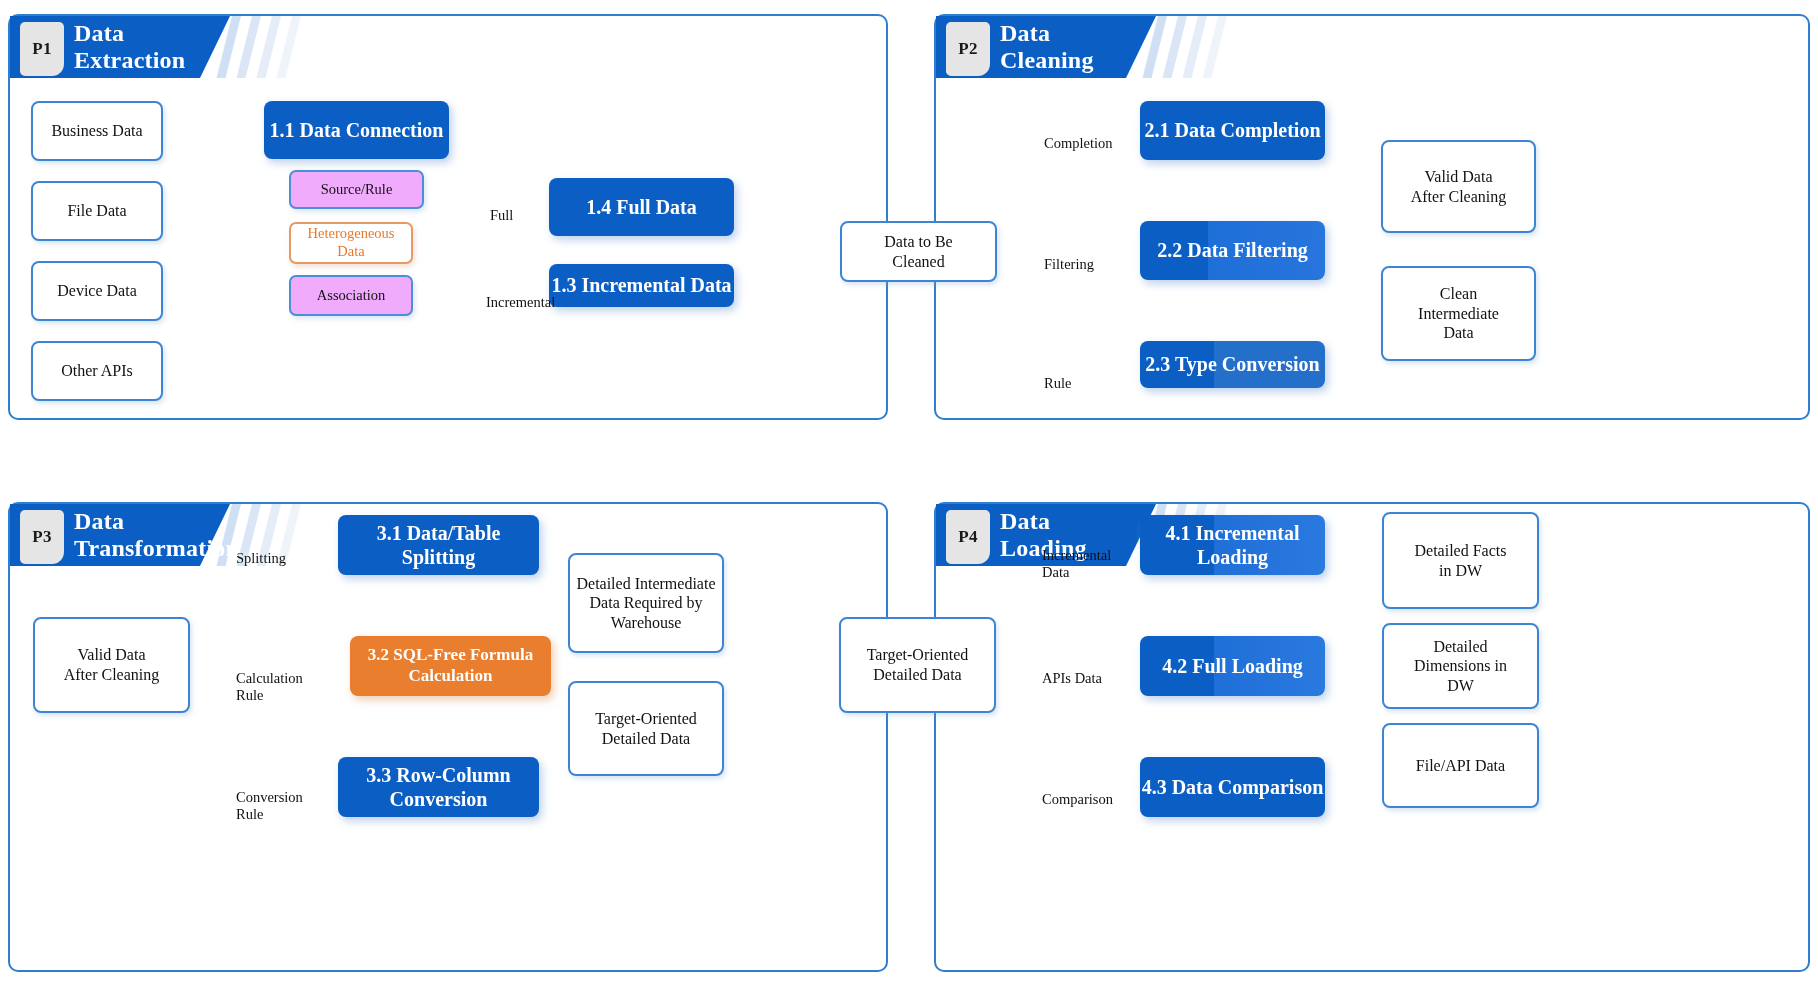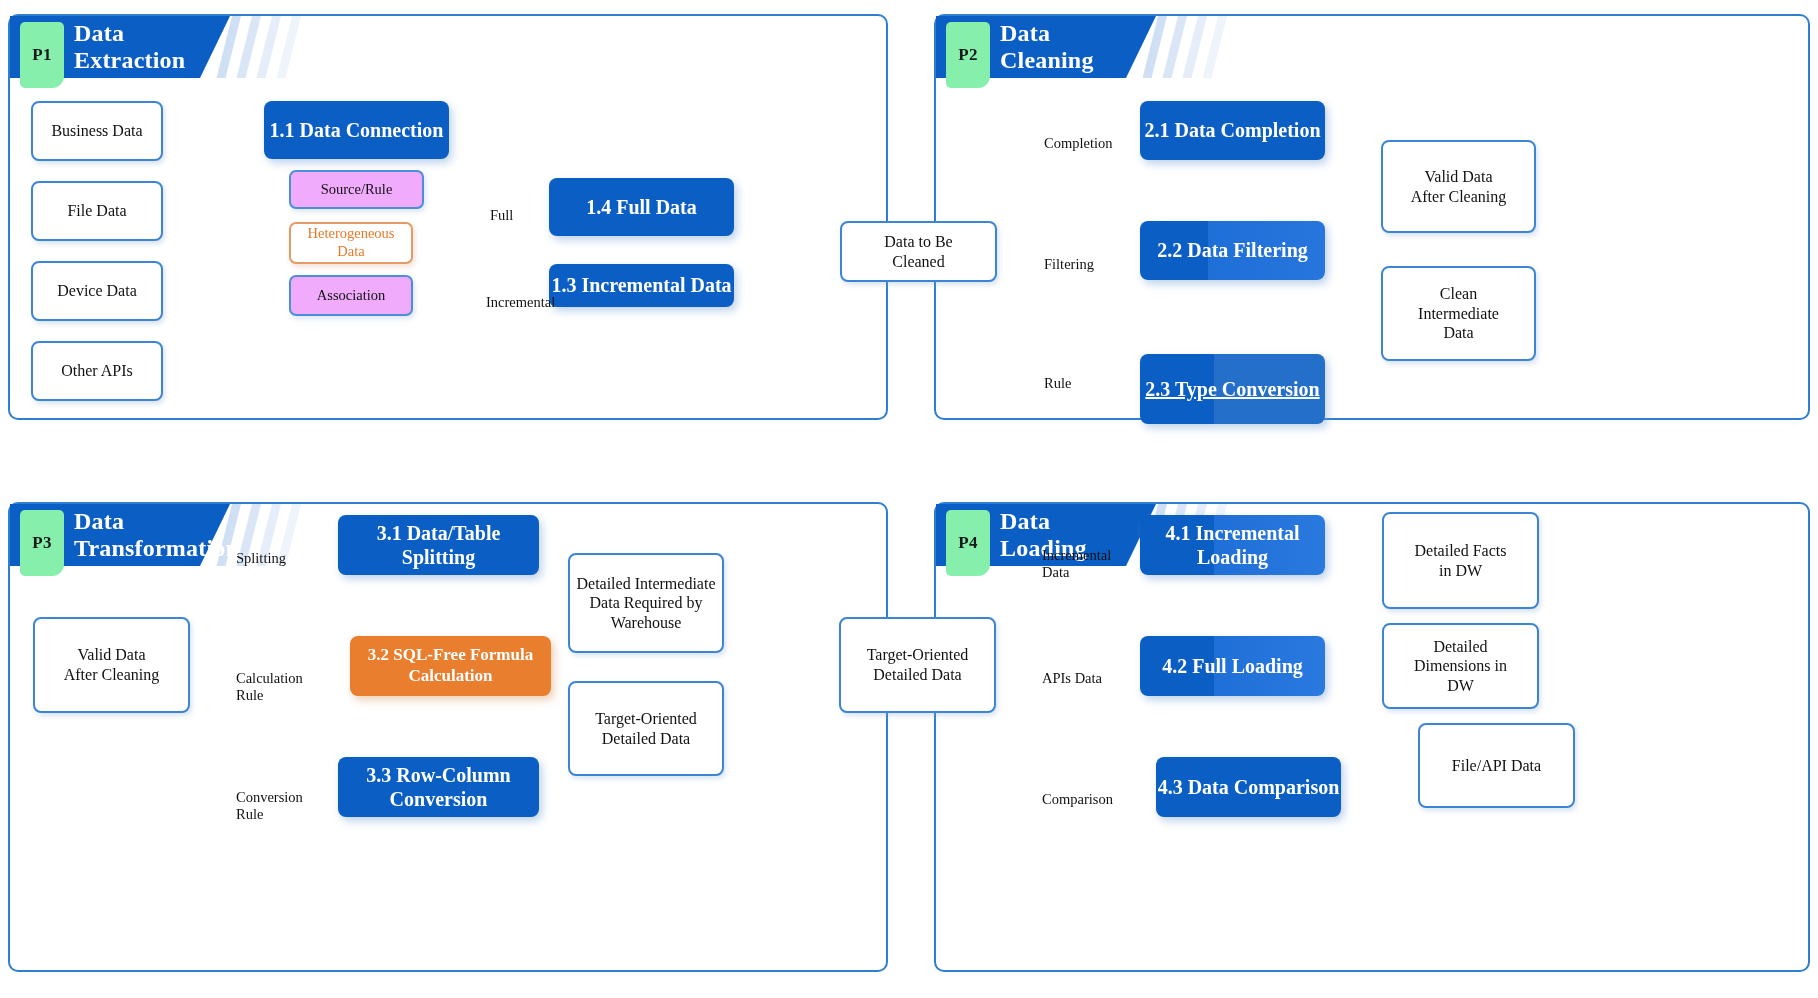--- a/index.html
+++ b/index.html
@@ -22,21 +22,21 @@
             clip-path:polygon(0 0, 100% 0, calc(100% - 30px) 100%, 0 100%);
   }
   .banner .stripes{position:absolute;top:0;height:62px;}
   .banner .stripe{position:absolute;top:0;height:62px;width:9px;background:#cddef3;
     transform:skewX(-14deg);transform-origin:top left;}
   .banner .stripe.s1{opacity:.95}
   .banner .stripe.s2{opacity:.75}
   .banner .stripe.s3{opacity:.55}
   .banner .stripe.s4{opacity:.33}
 
-  .pill{position:absolute;left:10px;top:6px;width:44px;height:66px;background:#86efac;
+  .pill{position:absolute;left:10px;top:6px;width:44px;height:54px;background:#e5e5e5;
     border-radius:5px 5px 12px 5px;display:flex;align-items:center;justify-content:center;}
   .pill span{font-weight:bold;font-size:17px;color:#1a1a1a;letter-spacing:.3px;}
 
   .banner-title{position:absolute;left:64px;top:4px;color:#fff;font-weight:bold;
     font-size:24px;line-height:27px;white-space:pre-line;letter-spacing:.2px;}
 
   
   .node{position:absolute;box-sizing:border-box;display:flex;align-items:center;
         justify-content:center;text-align:center;border-radius:8px;}
   .node .t{display:block;line-height:1.22;white-space:pre-line;}
@@ -219,21 +219,21 @@
     </div>
 
   <div class="node blue" style="left:1140px;top:101px;width:185px;height:59px;">
     <span class="t">2.1 Data Completion</span>
     </div>
 
   <div class="node blue blue-split" style="left:1140px;top:221px;width:185px;height:59px;">
     <span class="t">2.2 Data Filtering</span>
     </div>
 
-  <div class="node blue blue-corner" style="left:1140px;top:354px;width:185px;height:70px;text-decoration:underline;">
+  <div class="node blue blue-corner" style="left:1140px;top:341px;width:185px;height:47px;">
     <span class="t">2.3 Type Conversion</span>
     </div>
 
   <div class="elabel" style="left:1044px;top:135px;">Completion</div>
   <div class="elabel" style="left:1044px;top:256px;">Filtering</div>
   <div class="elabel" style="left:1044px;top:375px;">Rule</div>
 
   <div class="node white" style="left:1381px;top:140px;width:155px;height:93px;">
     <span class="t">Valid Data
 After Cleaning</span>
@@ -322,37 +322,37 @@
 
   <div class="node blue blue-split2" style="left:1140px;top:515px;width:185px;height:60px;">
     <span class="t">4.1 Incremental
 Loading</span>
     </div>
 
   <div class="node blue blue-split2" style="left:1140px;top:636px;width:185px;height:60px;">
     <span class="t">4.2 Full Loading</span>
     </div>
 
-  <div class="node blue" style="left:1140px;top:757px;width:185px;height:60px;margin-left:16px;">
+  <div class="node blue" style="left:1140px;top:757px;width:185px;height:60px;">
     <span class="t">4.3 Data Comparison</span>
     </div>
 
   <div class="elabel" style="left:1042px;top:547px;">Incremental
 Data</div>
   <div class="elabel" style="left:1042px;top:670px;">APIs Data</div>
   <div class="elabel" style="left:1042px;top:791px;">Comparison</div>
 
   <div class="node white" style="left:1382px;top:512px;width:157px;height:97px;">
     <span class="t">Detailed Facts
 in DW</span>
     </div>
 
   <div class="node white" style="left:1382px;top:623px;width:157px;height:86px;">
     <span class="t">Detailed
 Dimensions in
 DW</span>
     </div>
 
-  <div class="node white" style="left:1382px;top:723px;width:157px;height:85px;margin-left:36px;">
+  <div class="node white" style="left:1382px;top:723px;width:157px;height:85px;">
     <span class="t">File/API Data</span>
     </div>
 
 </div>
 
 </body></html>

